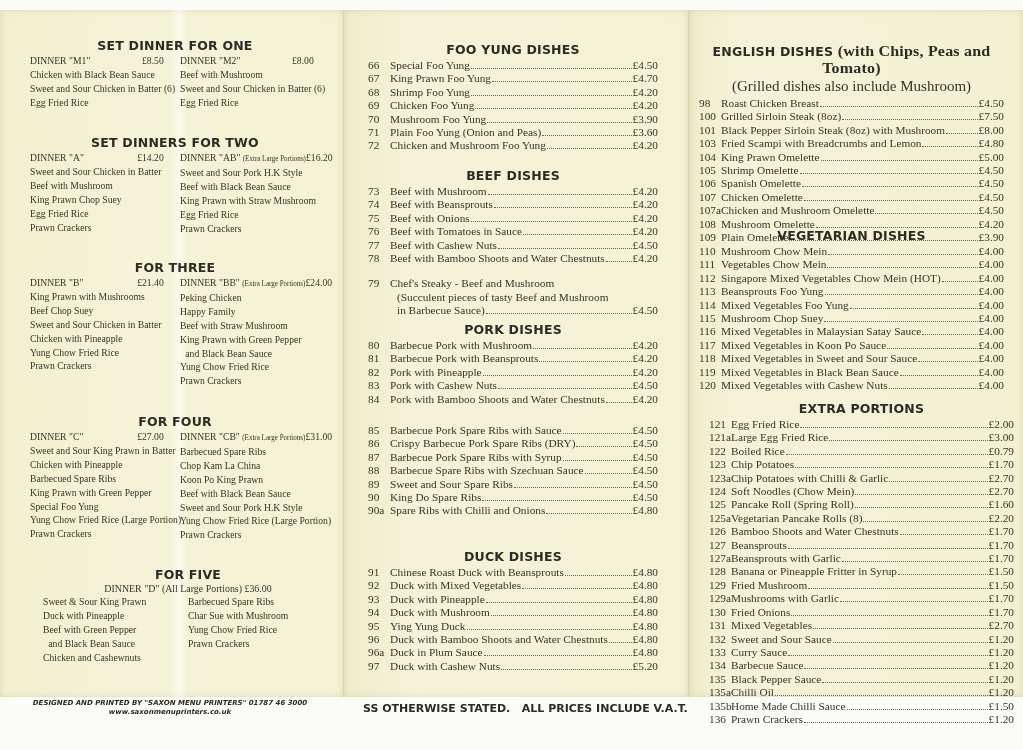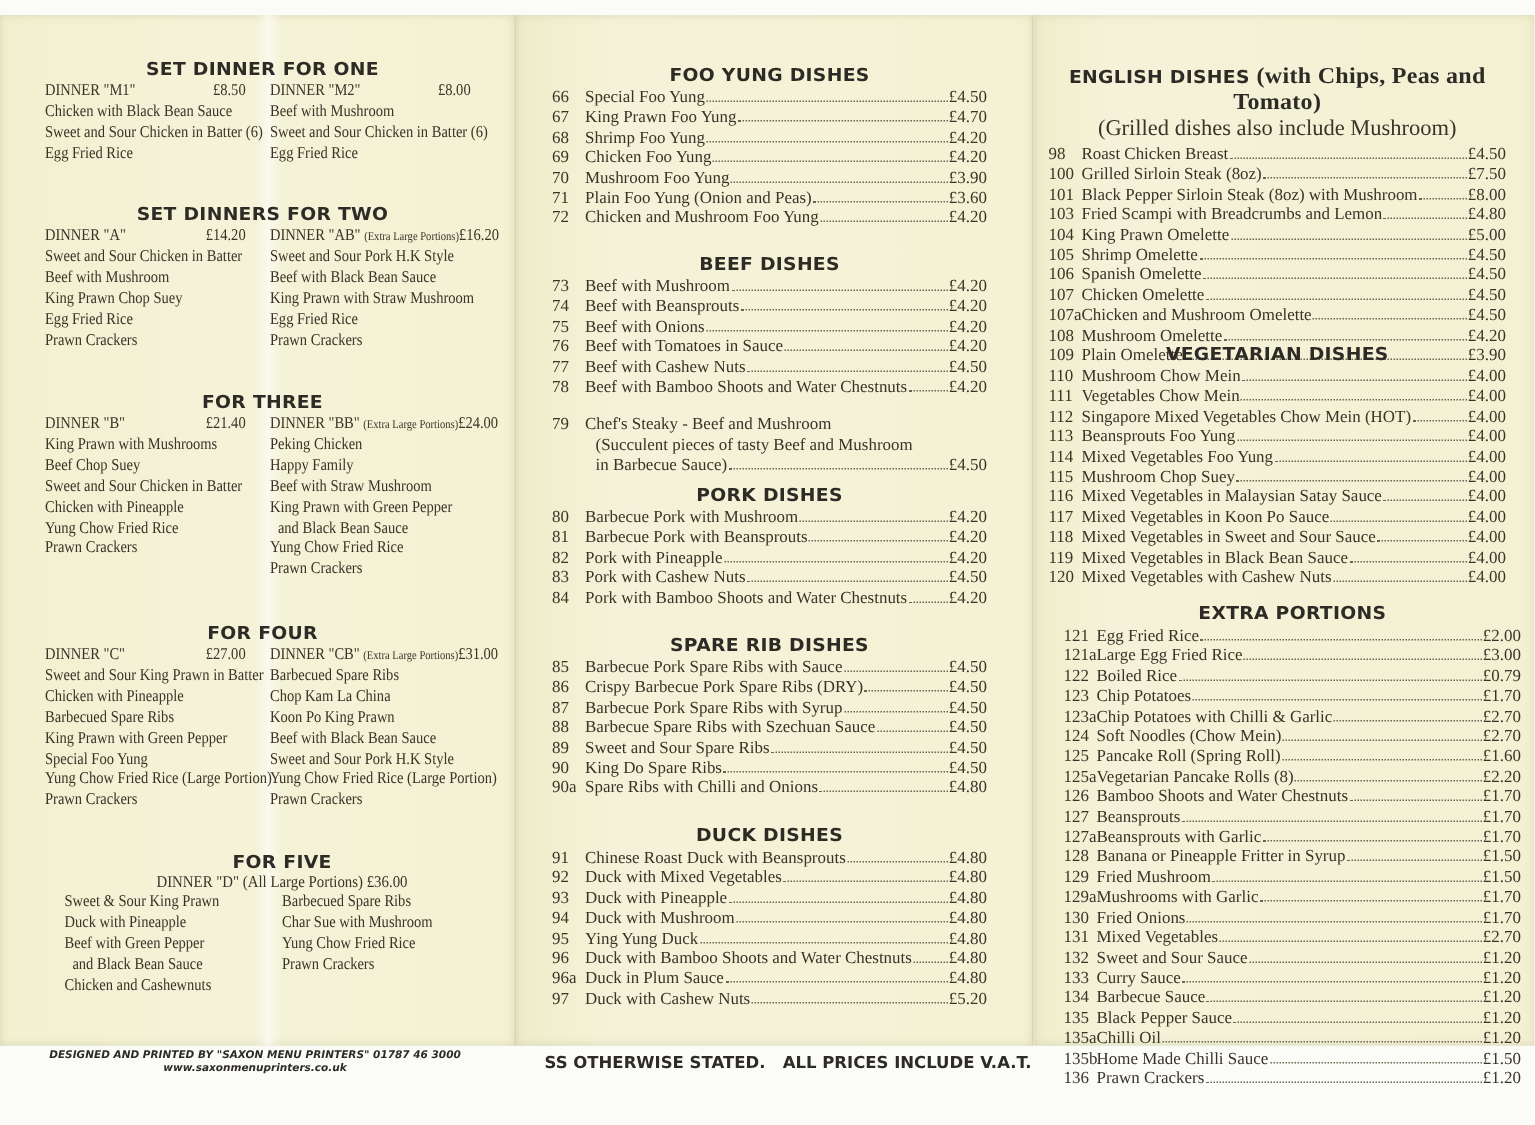--- a/index.html
+++ b/index.html
@@ -335,21 +335,20 @@
         <div class="row">
           <span class="num">84</span>
           <span class="name">Pork with Bamboo Shoots and Water Chestnuts</span>
           <span class="dots"></span>
           <span class="price">£4.20</span>
         </div>
       </div>
   </div>
 
   <div class="section" style="left:24px; width:290px; top:412px;">
-    <div class="heading">SPARE RIB DISHES</div>
     <div class="menu">
         <div class="row">
           <span class="num">85</span>
           <span class="name">Barbecue Pork Spare Ribs with Sauce</span>
           <span class="dots"></span>
           <span class="price">£4.50</span>
         </div>
         <div class="row">
           <span class="num">86</span>
           <span class="name">Crispy Barbecue Pork Spare Ribs (DRY)</span>

